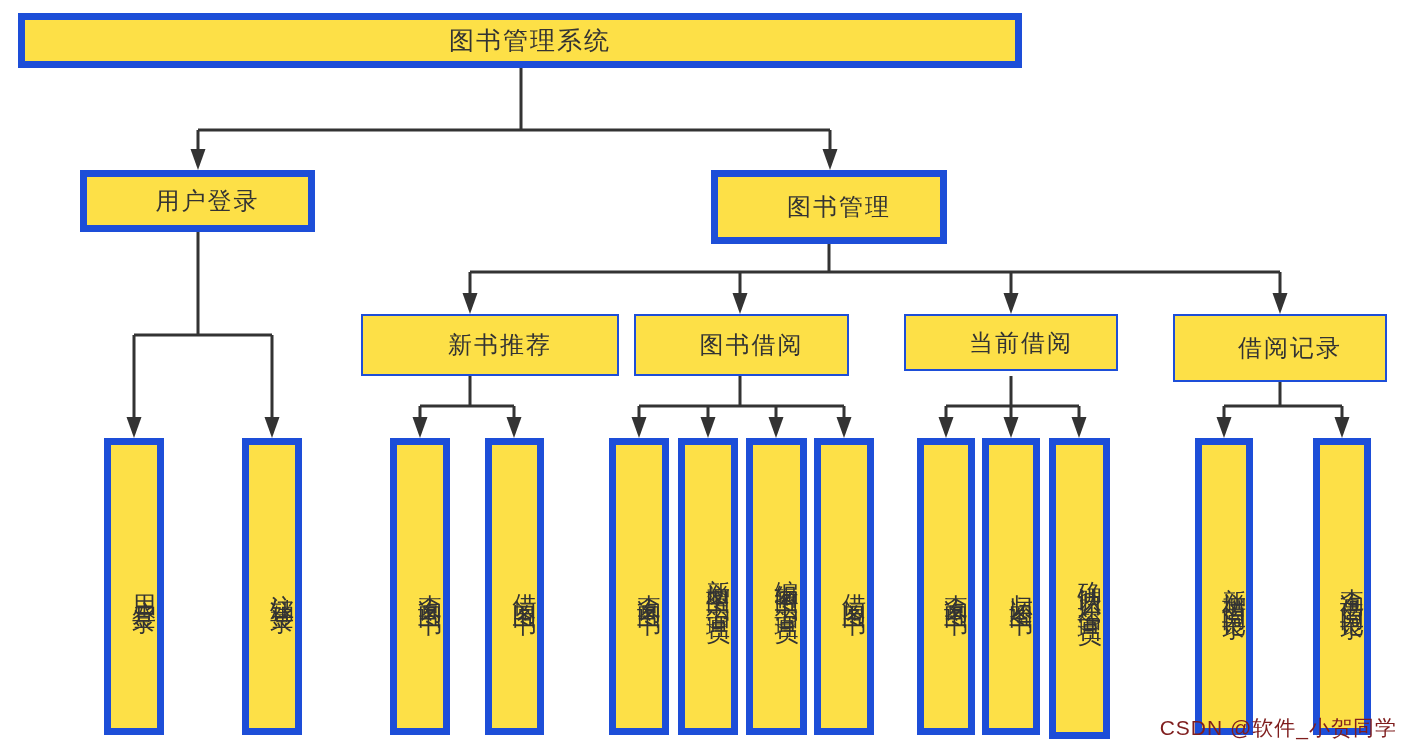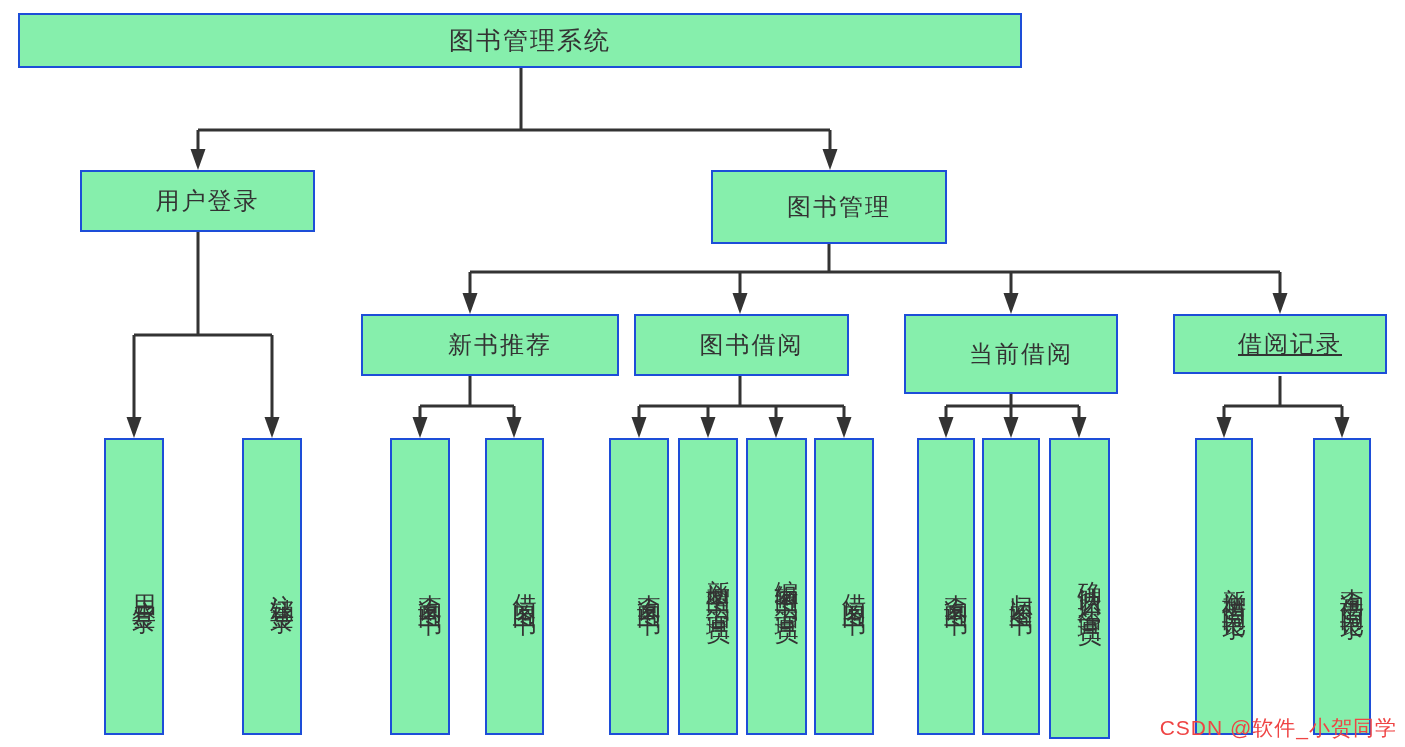--- a/index.html
+++ b/index.html
@@ -18,22 +18,22 @@
   #wires {
     position: absolute;
     left: 0; top: 0;
     width: 1405px;
     height: 747px;
     z-index: 1;
   }
   .box {
     position: absolute;
     box-sizing: border-box;
-    background: #86efac;
-    border: 2px solid #1d4ed8;
+    background: #fde047;
+    border: 7px solid #1d4ed8;
     color: #333333;
     display: flex;
     align-items: center;
     justify-content: center;
     font-size: 24px;
     letter-spacing: 2px;
     z-index: 2;
     white-space: nowrap;
     padding-left: 20px;
   }
@@ -48,21 +48,21 @@
     letter-spacing: 6px;
     line-height: 1;
     white-space: normal;
   }
   #watermark {
     position: absolute;
     right: 8px;
     bottom: 5px;
     font-size: 21px;
     letter-spacing: 1px;
-    color: #ef4444;
+    color: #7f1d1d;
     z-index: 5;
   }
 </style>
 </head>
 <body>
 
 <div id="canvas">
 
   <svg id="wires" viewBox="0 0 1405 747" xmlns="http://www.w3.org/2000/svg">
     <g stroke="#333333" stroke-width="3" fill="none">
@@ -125,22 +125,22 @@
     </g>
   </svg>
 
   <div class="box root" style="left:18px; top:13px; width:1004px; height:55px;">图书管理系统</div>
 
   <div class="box" style="left:80px; top:170px; width:235px; height:62px;">用户登录</div>
   <div class="box" style="left:711px; top:170px; width:236px; height:74px;">图书管理</div>
 
   <div class="box l3" style="left:361px; top:314px; width:258px; height:62px;">新书推荐</div>
   <div class="box l3" style="left:634px; top:314px; width:215px; height:62px;">图书借阅</div>
-  <div class="box l3" style="left:904px; top:314px; width:214px; height:80px;">当前借阅</div>
-  <div class="box l3" style="left:1173px; top:314px; width:214px; height:60px;text-decoration:underline;">借阅记录</div>
+  <div class="box l3" style="left:904px; top:314px; width:214px; height:57px;">当前借阅</div>
+  <div class="box l3" style="left:1173px; top:314px; width:214px; height:68px;">借阅记录</div>
 
   <div class="box vbox" style="left:104px; top:438px; width:60px; height:297px;">用户登录</div>
   <div class="box vbox" style="left:242px; top:438px; width:60px; height:297px;">注销登录</div>
 
   <div class="box vbox" style="left:390px; top:438px; width:60px; height:297px;">查询图书</div>
   <div class="box vbox" style="left:485px; top:438px; width:59px; height:297px;">借阅图书</div>
 
   <div class="box vbox" style="left:609px; top:438px; width:60px; height:297px;">查询图书</div>
   <div class="box vbox" style="left:678px; top:438px; width:60px; height:297px;">新增图书（管理员）</div>
   <div class="box vbox" style="left:746px; top:438px; width:61px; height:297px;">编辑图书（管理员）</div>

